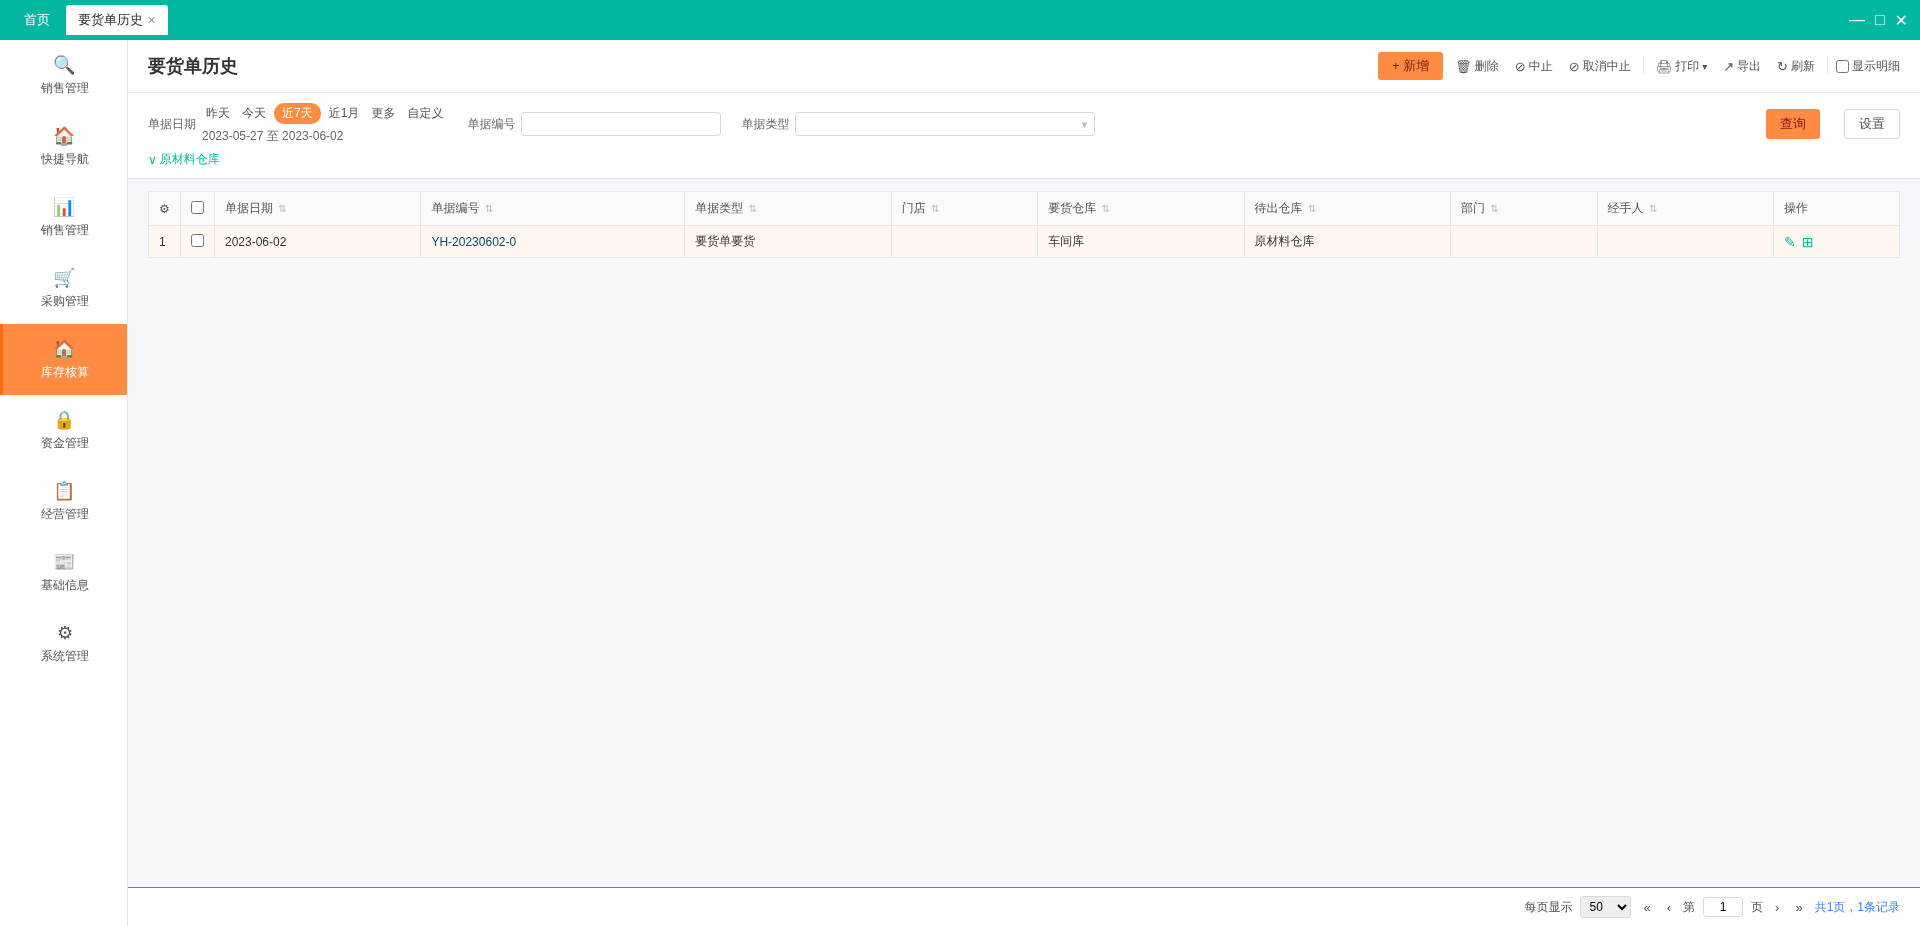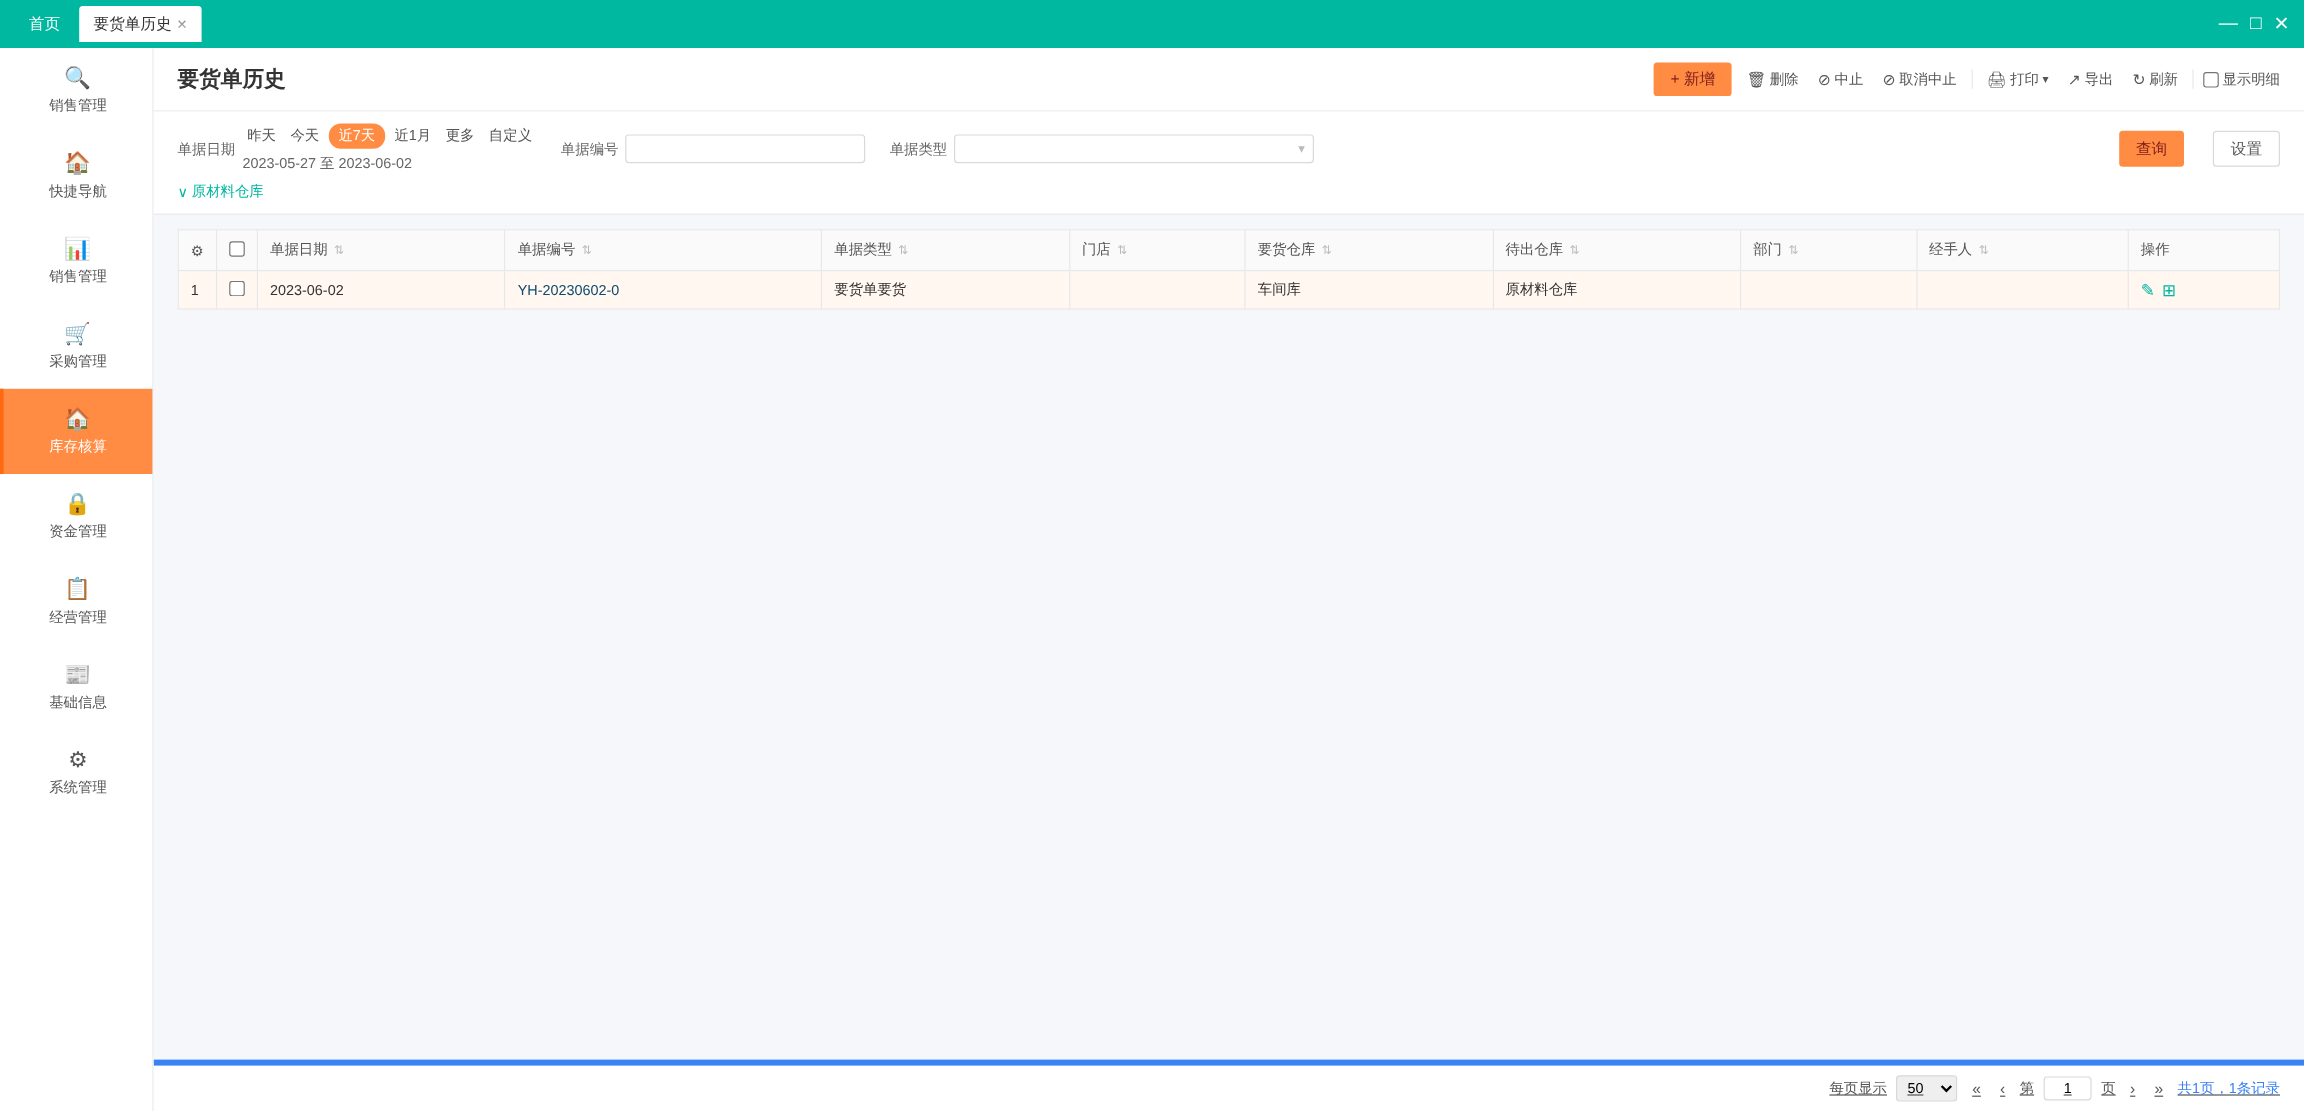--- a/index.html
+++ b/index.html
@@ -56,21 +56,21 @@
     .data-table td { border: 1px solid #e8e8e8; padding: 7px 10px; font-size: 12px; color: #333; }
     .data-table tr.row-highlight td { background: #fff7f0; }
     .link-text { color: #0c4a6e; cursor: pointer; text-decoration: none; }
     .th-setting { width: 32px; text-align: center; cursor: pointer; }
     .th-check { width: 32px; text-align: center; }
     .action-icons { display: flex; gap: 6px; }
     .action-icon { color: #00b8a0; cursor: pointer; font-size: 14px; }
 
     
     .table-footer { background: #fffaf5; border-top: 1px solid #e8e8e8; padding: 8px 20px; font-size: 12px; color: #666; flex-shrink: 0; }
-    .pagination-bar { background: #fff; border-top: 5px solid #3b82f6; padding: 8px 20px; display: flex; align-items: center; justify-content: flex-end; gap: 8px; font-size: 12px; color: #555; flex-shrink: 0; text-decoration: underline; }
+    .pagination-bar { background: #fff; border-top: 1px solid #3b82f6; padding: 8px 20px; display: flex; align-items: center; justify-content: flex-end; gap: 8px; font-size: 12px; color: #555; flex-shrink: 0; }
     .page-size-select { border: 1px solid #d9d9d9; border-radius: 3px; padding: 2px 4px; font-size: 12px; }
     .page-btn { border: none; background: none; cursor: pointer; color: #555; font-size: 13px; padding: 2px 4px; }
     .page-input { border: 1px solid #d9d9d9; border-radius: 3px; padding: 2px 6px; width: 40px; text-align: center; font-size: 12px; }
     .page-info { color: #3b82f6; }
 
     
     .toolbar-divider { width: 1px; height: 16px; background: #e8e8e8; }
 
     .filter-col { display: flex; flex-direction: column; gap: 2px; }
   </style>

